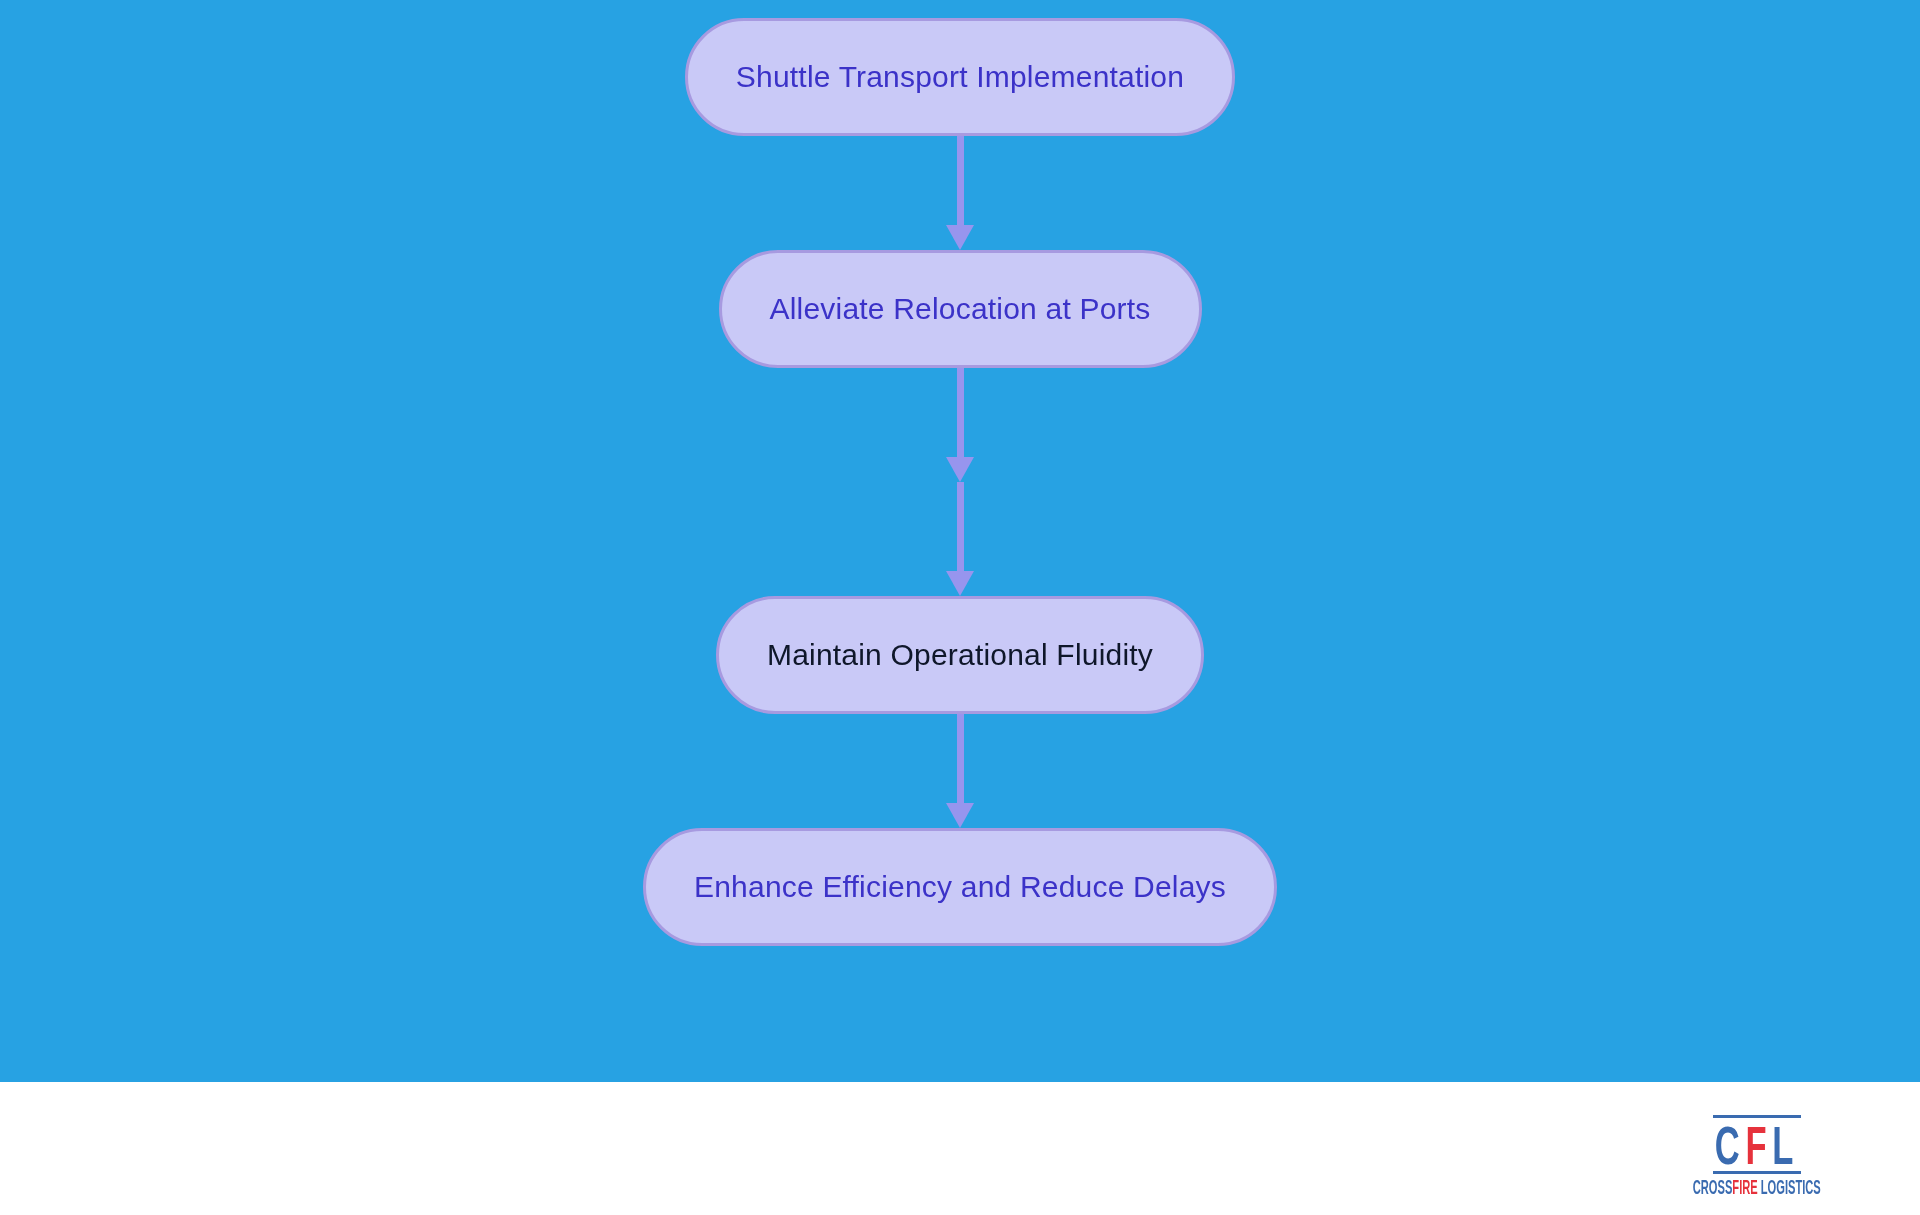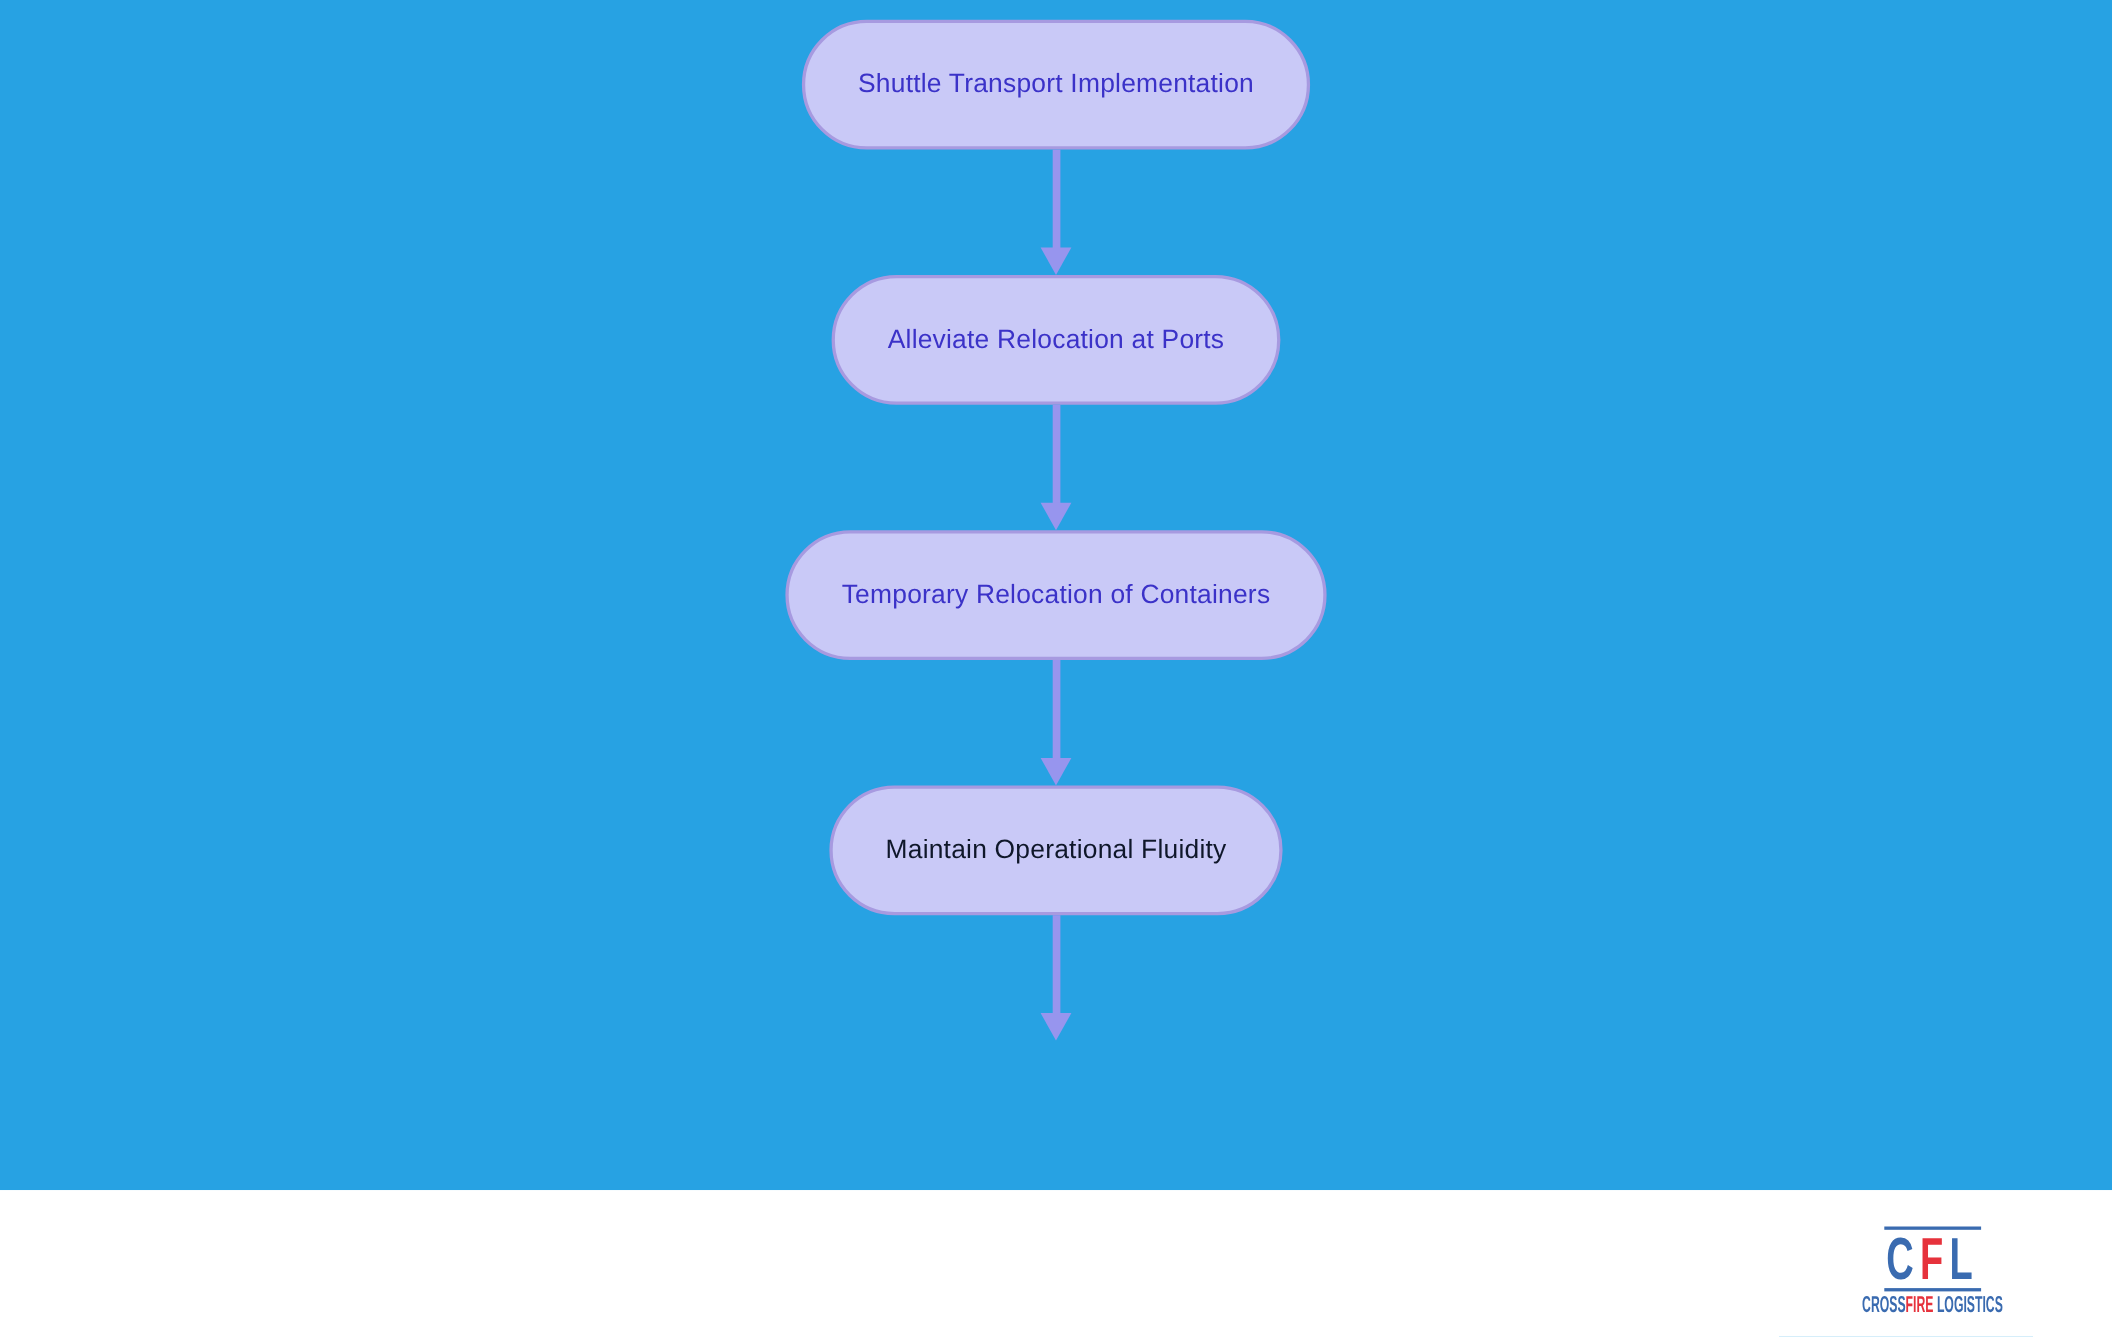--- a/index.html
+++ b/index.html
@@ -34,21 +34,21 @@
     height: 118px;
     border-radius: 60px;
     border: 3px solid;
     display: flex;
     align-items: center;
     justify-content: center;
     padding: 0 48px;
     white-space: nowrap;
   }
   .node-label {
-    font-size: 24px;
+    font-size: 30px;
     letter-spacing: 0.2px;
   }
   .arrow {
     position: relative;
     height: 114px;
     width: 30px;
     display: flex;
     justify-content: center;
   }
   .arrow-line {
@@ -127,38 +127,38 @@
 
     <div class="node" style="background-color: rgb(201, 201, 247); border-color: rgb(167, 154, 224); color: rgb(59, 50, 200);">
       <span class="node-label">Alleviate Relocation at Ports</span>
     </div>
 
     <div class="arrow">
       <div class="arrow-line" style="background-color: rgb(151, 149, 238);"></div>
       <div class="arrow-head" style="border-top-color: rgb(151, 149, 238);"></div>
     </div>
 
-    <div class="node" style="background-color: rgb(201, 201, 247); border-color: rgb(167, 154, 224); color: rgb(59, 50, 200);">
-      <span class="node-label">Temporary Relocation of Containers</span>
-    </div>
 
     <div class="arrow">
       <div class="arrow-line" style="background-color: rgb(151, 149, 238);"></div>
       <div class="arrow-head" style="border-top-color: rgb(151, 149, 238);"></div>
     </div>
 
     <div class="node" style="background-color: rgb(201, 201, 247); border-color: rgb(167, 154, 224); color: #0f172a;">
       <span class="node-label">Maintain Operational Fluidity</span>
     </div>
 
     <div class="arrow">
       <div class="arrow-line" style="background-color: rgb(151, 149, 238);"></div>
       <div class="arrow-head" style="border-top-color: rgb(151, 149, 238);"></div>
     </div>
 
+    <div class="node" style="background-color: rgb(201, 201, 247); border-color: rgb(167, 154, 224); color: rgb(59, 50, 200);">
+      <span class="node-label">Enhance Efficiency and Reduce Delays</span>
+    </div>
 
   </div>
 
   <div class="footer" style="background-color: rgb(255, 255, 255);">
     <div class="logo">
       <div class="logo-bar" style="background-color: rgb(58, 107, 176);"></div>
       <div class="logo-letters">
         <span style="color: rgb(58, 107, 176);">C</span>
         <span style="color: rgb(230, 50, 60);">F</span>
         <span style="color: rgb(58, 107, 176);">L</span>

